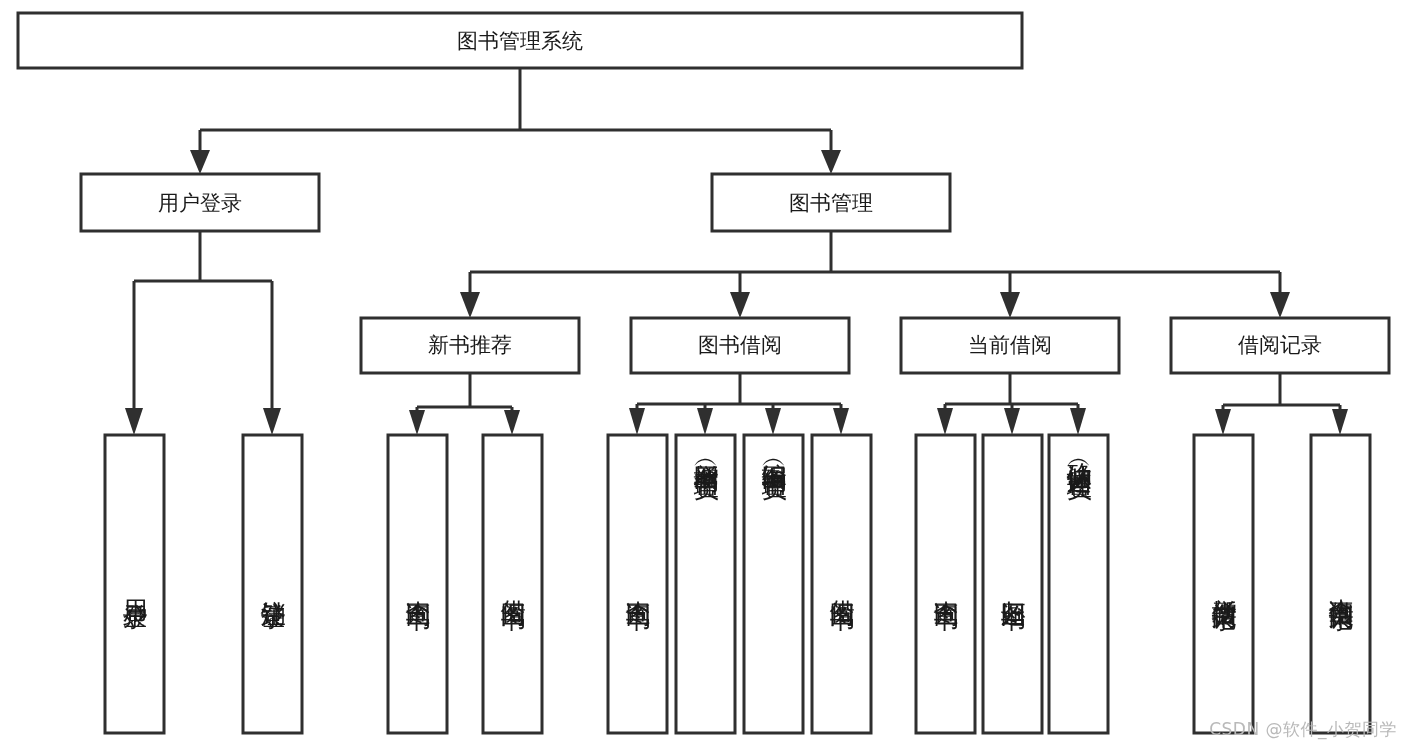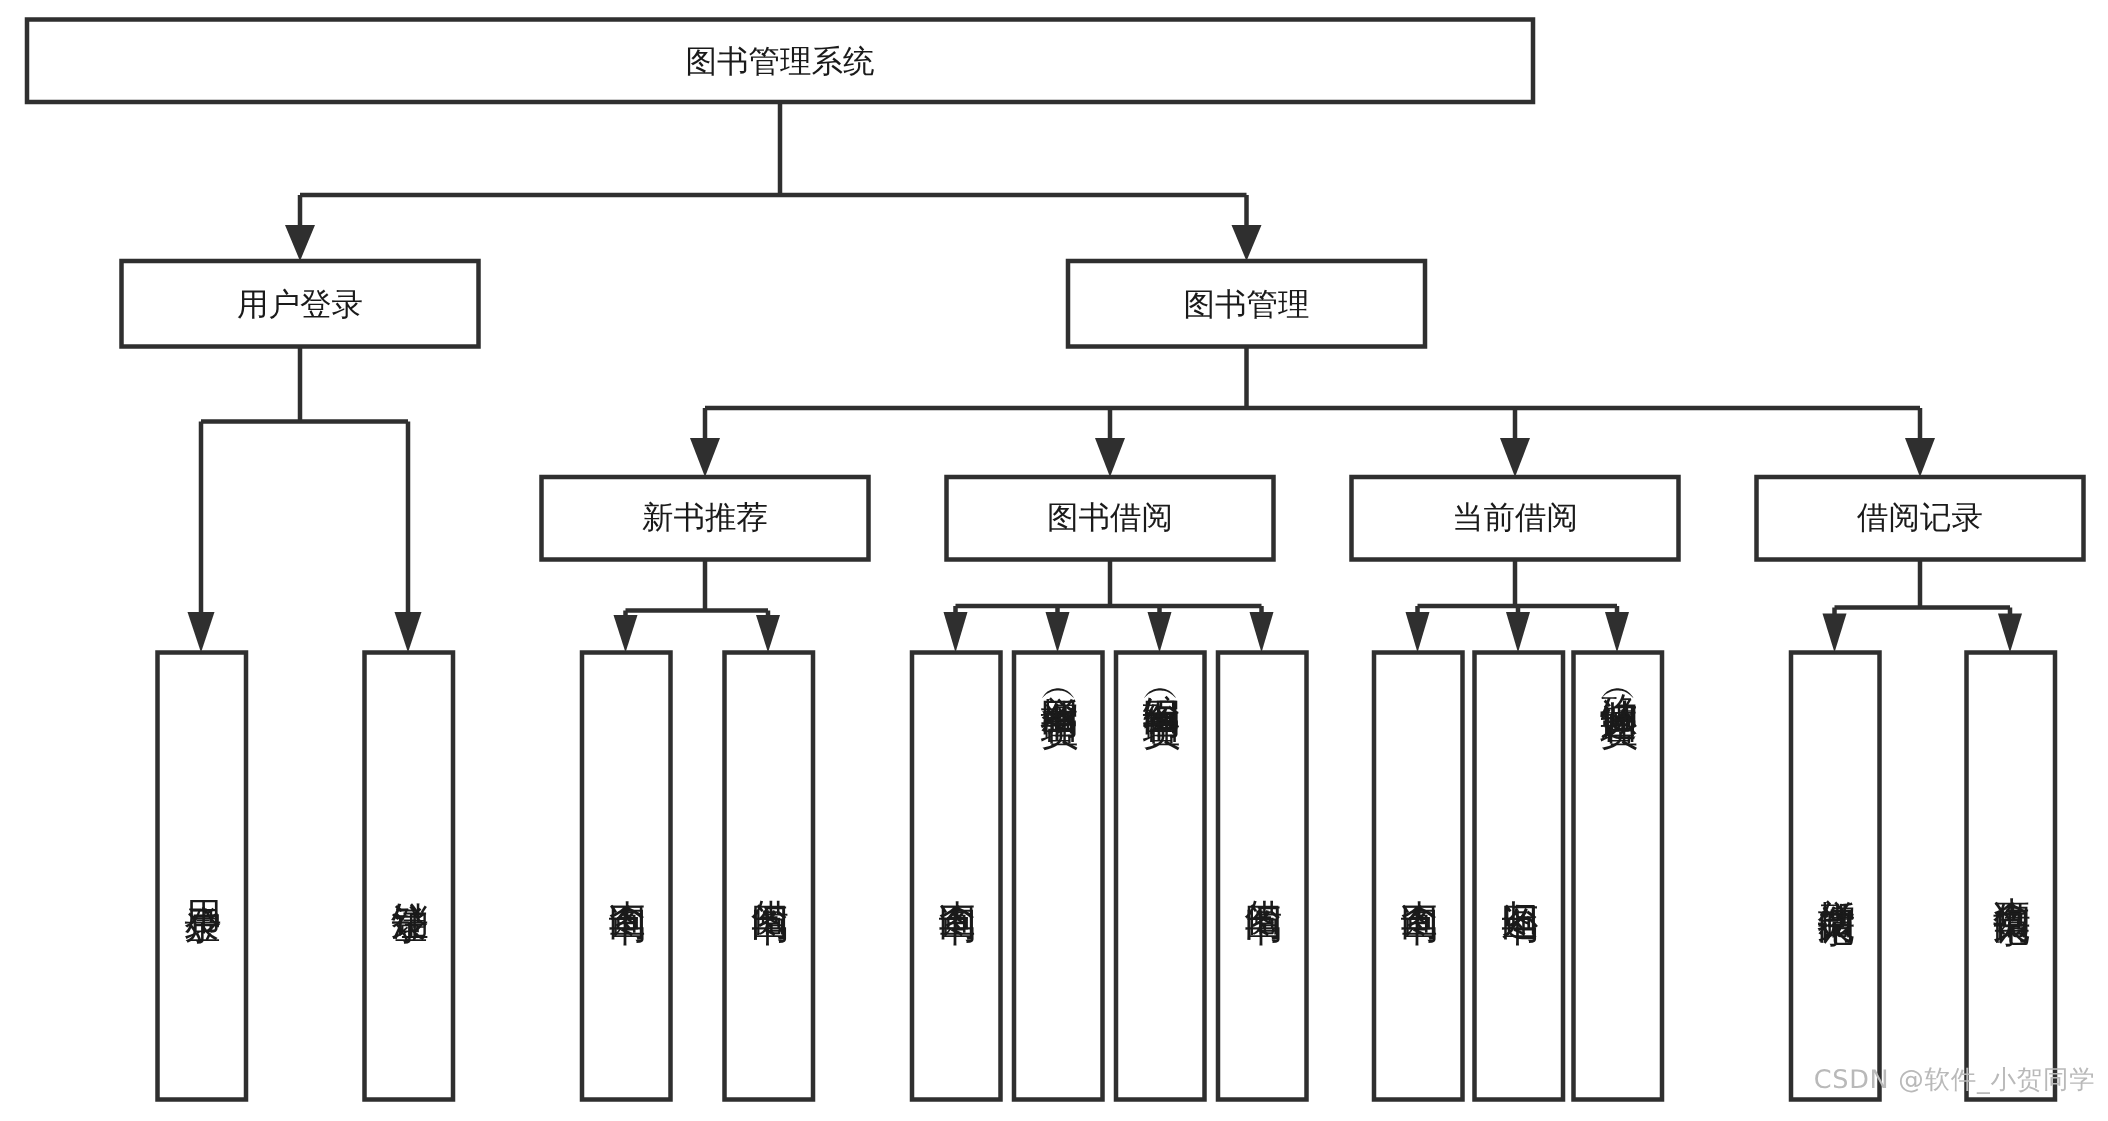--- a/index.html
+++ b/index.html
@@ -58,21 +58,21 @@
     line-height: 1.06;
     color: #1a1a1a;
     letter-spacing: 2px;
     text-align: center;
     white-space: nowrap;
     pointer-events: none;
   }
   .watermark {
     position: absolute;
     right: 8px;
-    bottom: 16px;
+    bottom: 6px;
     font-family: "DejaVu Sans", "Liberation Sans", sans-serif;
     font-size: 17px;
     color: #b9b9b9;
     letter-spacing: 0.5px;
     white-space: nowrap;
   }
 </style>
 </head>
 <body>
 

